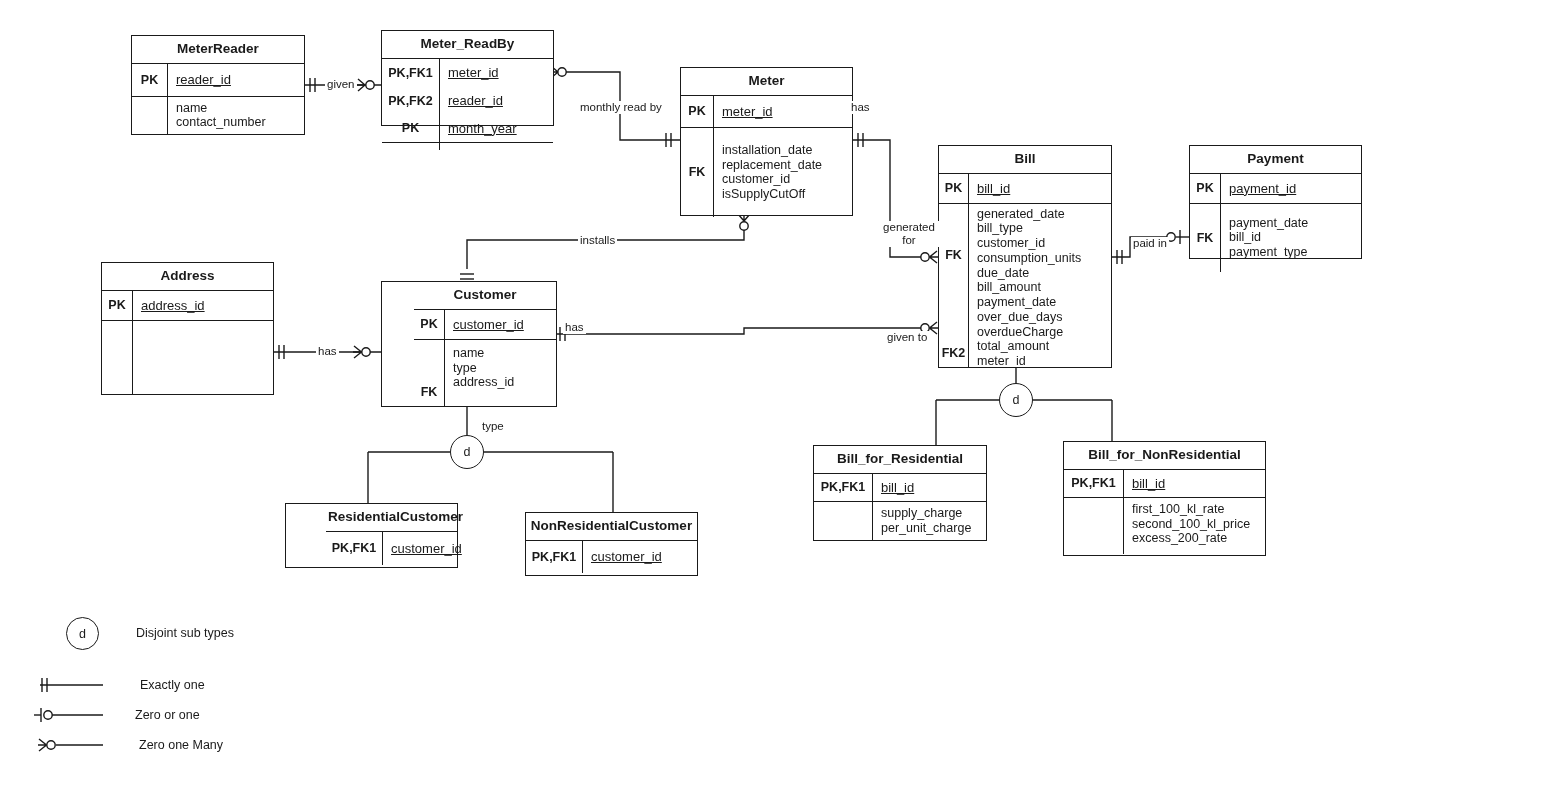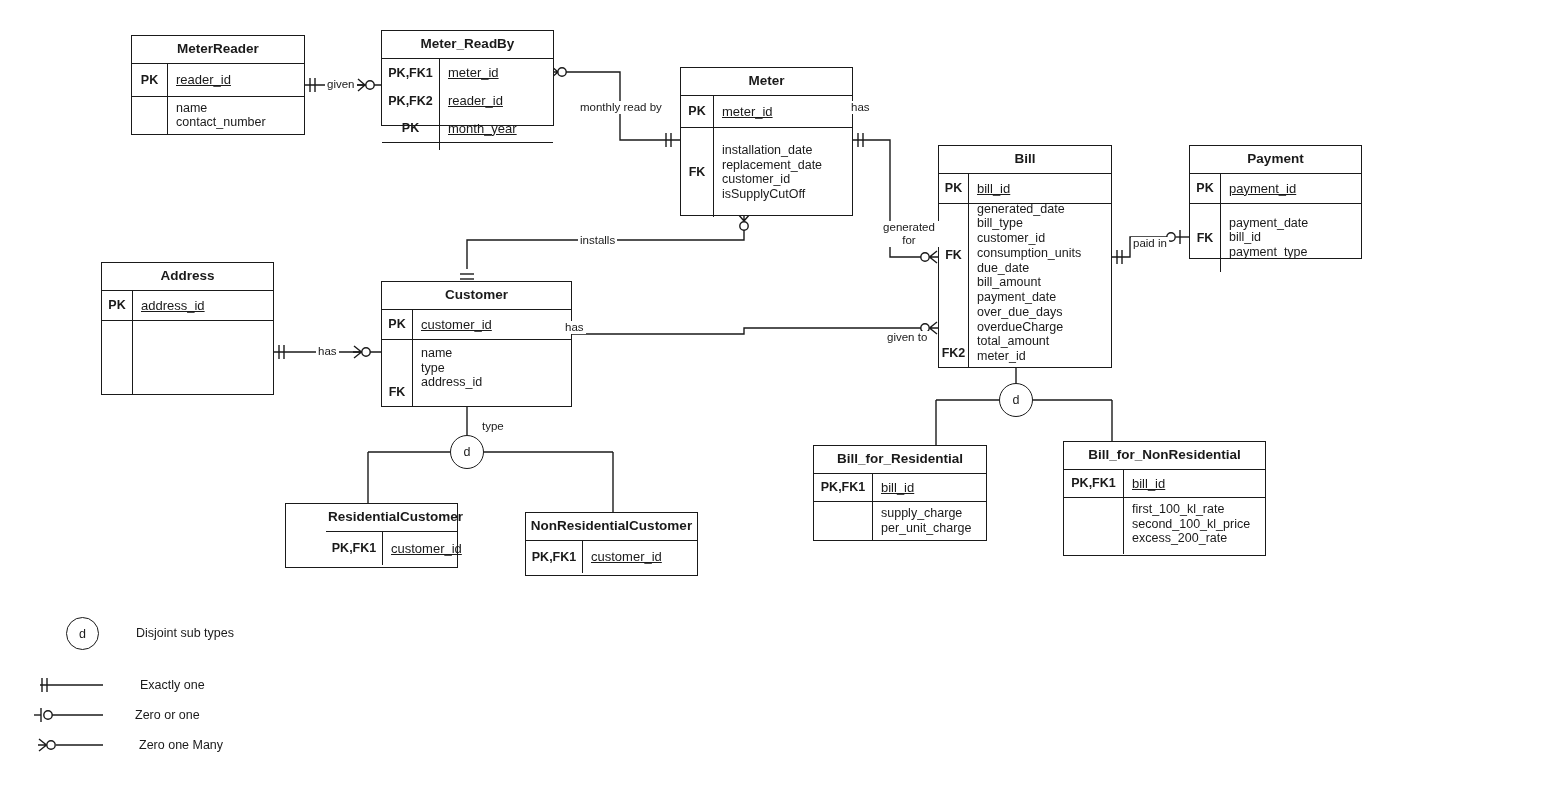--- a/index.html
+++ b/index.html
@@ -267,21 +267,21 @@
       <span class="pk-attr">bill_id</span>
     </div>
   </div>
   <div class="ent-row" style="height:164px;">
     <div class="key-col" style="width:30px;">
       <div class="fk-stack">
         <span style="margin-top:36px;">FK</span>
         <span>FK2</span>
       </div>
     </div>
-    <div class="attr-col" style="justify-content:flex-end; padding-top:8px;">
+    <div class="attr-col" style="justify-content:center; padding-top:8px;">
       <span class="attr-line">generated_date</span>
       <span class="attr-line">bill_type</span>
       <span class="attr-line">customer_id</span>
       <span class="attr-line">consumption_units</span>
       <span class="attr-line">due_date</span>
       <span class="attr-line">bill_amount</span>
       <span class="attr-line">payment_date</span>
       <span class="attr-line">over_due_days</span>
       <span class="attr-line">overdueCharge</span>
       <span class="attr-line">total_amount</span>
@@ -314,21 +314,21 @@
     <div class="key-col" style="width:31px;">PK</div>
     <div class="attr-col pk-line">
       <span class="pk-attr">address_id</span>
     </div>
   </div>
   <div class="ent-row" style="height:74px;">
     <div class="key-col empty" style="width:31px;"></div>
   </div>
 </div>
 
-<div class="entity" style="left:381px; top:281px; width:191px; height:126px;">
+<div class="entity" style="left:381px; top:281px; width:176px; height:126px;padding-left:32px;">
   <div class="ent-title">Customer</div>
   <div class="ent-row divider" style="height:30px;">
     <div class="key-col" style="width:31px;">PK</div>
     <div class="attr-col pk-line">
       <span class="pk-attr">customer_id</span>
     </div>
   </div>
   <div class="ent-row" style="height:67px;">
     <div class="key-col" style="width:31px; justify-content:flex-end; padding-bottom:8px;">FK</div>
     <div class="attr-col" style="justify-content:flex-start; padding-top:6px;">

